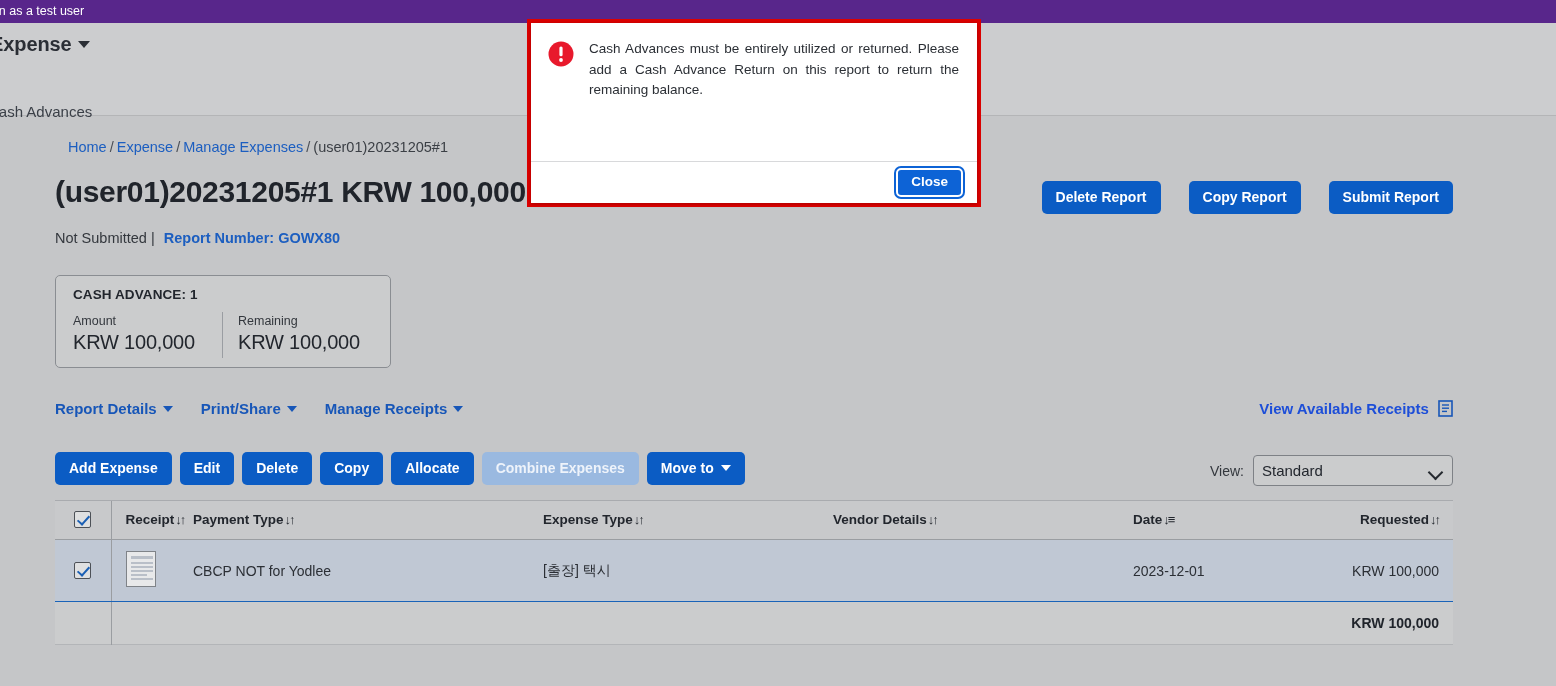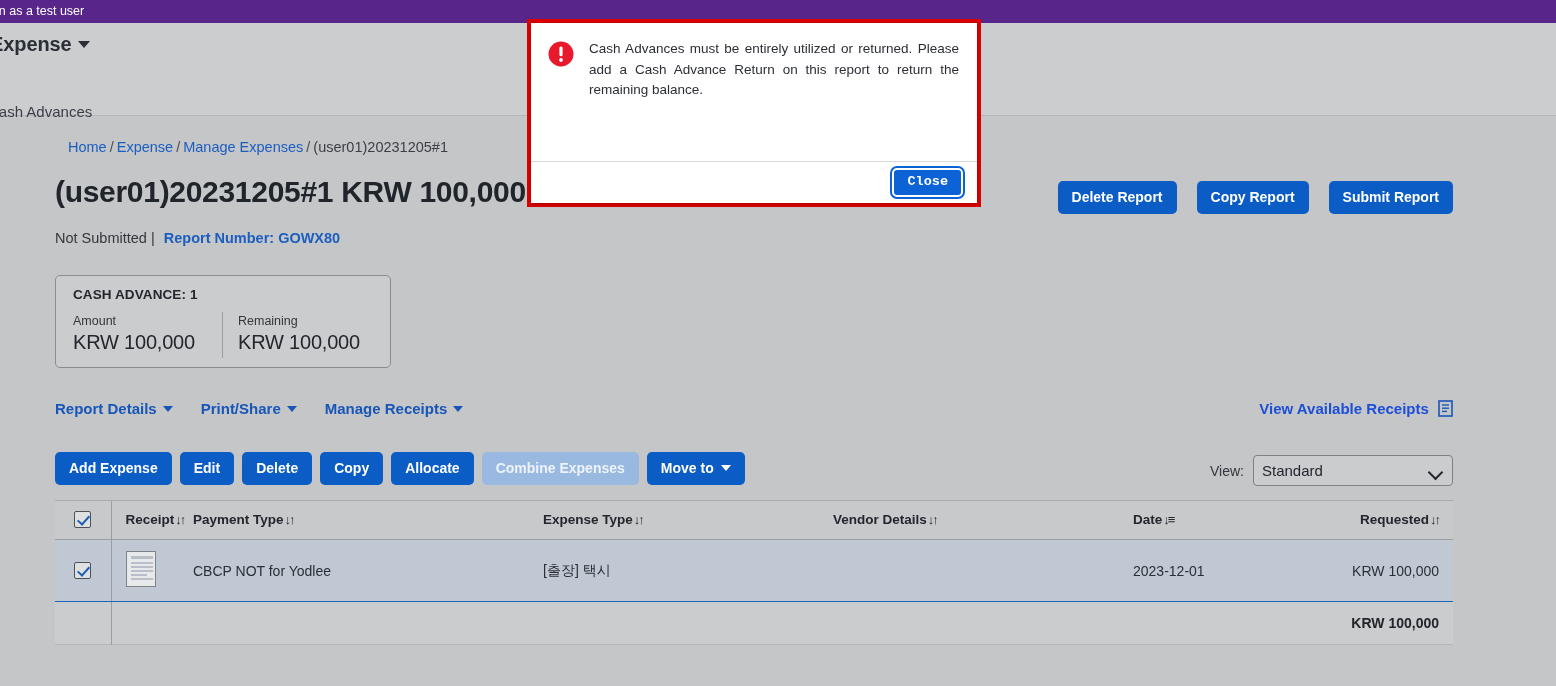--- a/index.html
+++ b/index.html
@@ -73,21 +73,21 @@
     letter-spacing: -0.3px; white-space: nowrap;
   }
   .report-meta {
     position: absolute; top: 113px; left: 55px;
     font-size: 14.5px; color: #33373d; white-space: nowrap;
   }
   .report-meta .num { color: #1c5ec0; font-weight: bold; margin-left: 5px; }
 
   .hdr-actions {
     position: absolute; top: 64px; right: 103px;
-    display: flex; gap: 20px;
+    display: flex; gap: 28px;
   }
 
   .btn {
     background: #0b5cc4;
     color: #fff;
     border: none; border-radius: 5px;
     font-family: "Liberation Sans", sans-serif;
     font-size: 14px; font-weight: bold;
     padding: 9px 14px 10px;
     cursor: pointer; white-space: nowrap;
@@ -276,21 +276,21 @@
     flex: 0 0 42px;
     border-top: 1px solid #d8d9db;
     display: flex; align-items: center; justify-content: flex-end;
     padding-right: 14px;
   }
   .close-btn {
     background: #0d63d6; color: #fff;
     border: 2px solid #ffffff;
     outline: 2px solid #0d63d6;
     border-radius: 5px;
-    font-family: Liberation Mono, monospace;
+    font-family: Liberation Sans, sans-serif;
     font-size: 13.5px; font-weight: bold;
     padding: 4px 13px 5px; cursor: pointer; line-height: 1.15;
   }
 </style>
 </head>
 <body>
 
 <div class="imperso-bar">
   <span class="txt">in as a test user</span>
 </div>

